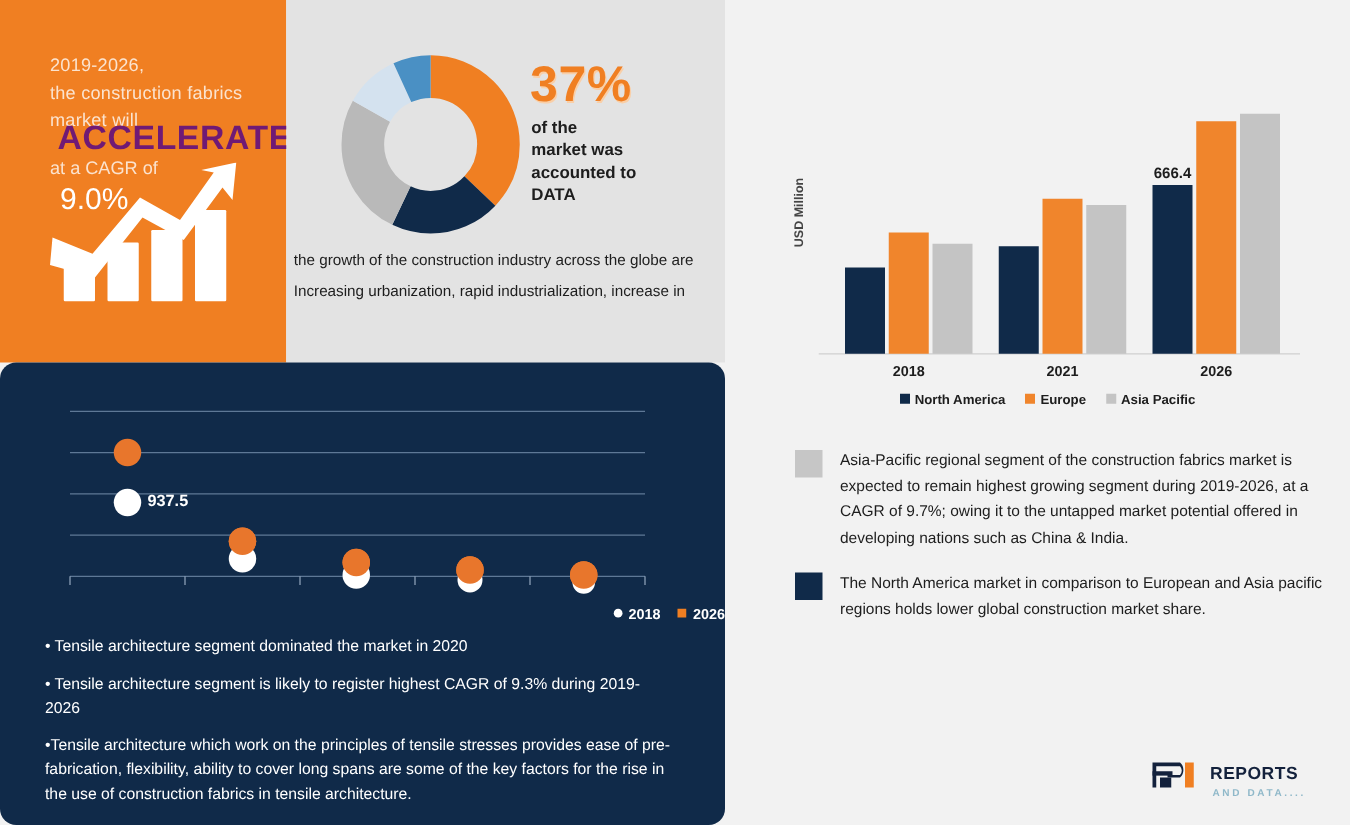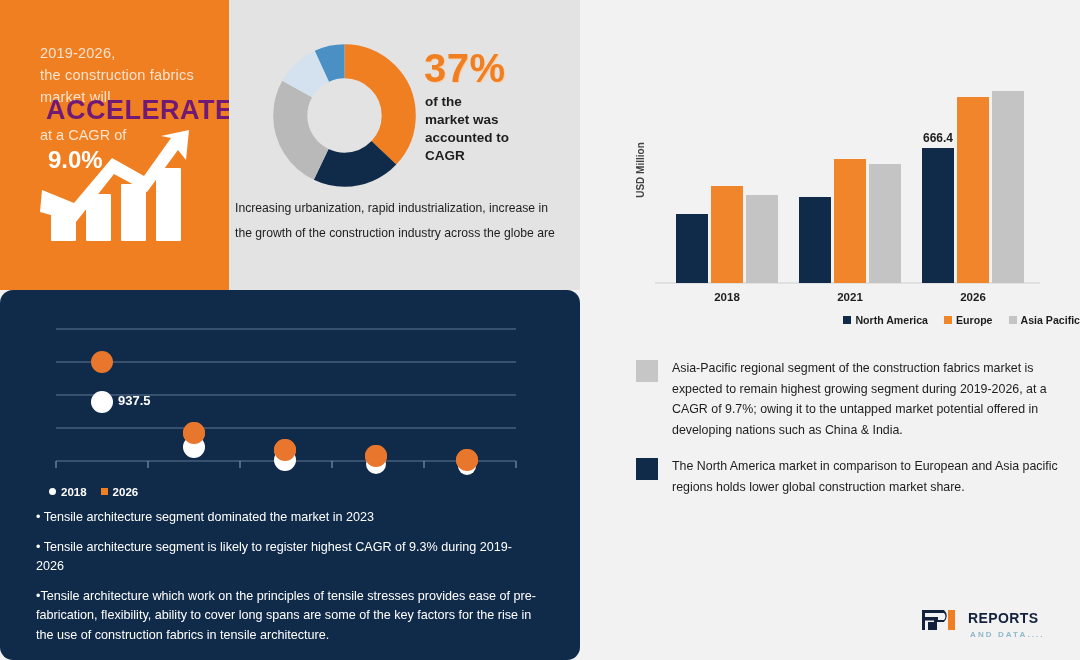--- a/index.html
+++ b/index.html
@@ -29,21 +29,21 @@
     position: absolute; left: 46px; top: 95px;
     color: #701a75; font-size: 27px; font-weight: bold;
     letter-spacing: .5px;
   }
   #orange-panel .cagr-of {
     position: absolute; left: 40px; top: 127px;
     color: #fbe3cf; font-size: 14.5px;
   }
   #orange-panel .cagr-val {
     position: absolute; left: 48px; top: 146px;
-    color: #ffffff; font-size: 24px; font-weight: bold;
+    color: #ffffff; font-size: 24px; font-weight: normal;
   }
   #growth-icon { position: absolute; left: 34px; top: 130px; }
 
   
   #donut-panel {
     position: absolute; left: 229px; top: 0; width: 351px; height: 290px;
     background: #e3e3e3;
   }
   #donut-wrap { position: absolute; left: 38px; top: 38px; }
   #pct-big {
@@ -63,42 +63,42 @@
 
   
   #navy-panel {
     position: absolute; left: 0; top: 290px; width: 580px; height: 370px;
     background: #102a49;
     border-radius: 13px;
   }
   #dotplot { position: absolute; left: 0; top: 0; width: 580px; height: 210px; }
   #dp-legend {
     position: absolute; top: 196px; left: 0; width: 580px;
-    text-align: left; color: #ffffff; font-size: 11.5px; font-weight: bold; padding-left: 35px;
+    text-align: right; color: #ffffff; font-size: 11.5px; font-weight: bold;
   }
   #dp-legend .sw { display: inline-block; width: 7px; height: 7px; margin: 0 5px 0 14px; vertical-align: 1px; }
   #dp-legend .sw.c2018 { background: #ffffff; border-radius: 50%; }
   #dp-legend .sw.c2026 { background: #f07f22; }
   #bullets {
     position: absolute; left: 36px; top: 218px; width: 500px;
     color: #ffffff; font-size: 12.6px; line-height: 19.5px;
   }
   #bullets p { margin-bottom: 10px; }
 
   
   #bar-panel { position: absolute; left: 580px; top: 0; width: 500px; height: 345px; background: #f2f2f2; }
   #ylabel {
     position: absolute; left: 640px; top: 170px;
     transform: translate(-50%, -50%) rotate(-90deg);
     color: #444; font-size: 10px; font-weight: bold; white-space: nowrap;
   }
   #bar-svg { position: absolute; left: 580px; top: 0; }
   #bar-legend {
     position: absolute; left: 580px; top: 314px; width: 500px;
-    text-align: right; color: #1d1d1d; font-size: 10.6px; font-weight: bold;
+    text-align: center; color: #1d1d1d; font-size: 10.6px; font-weight: bold;
   }
   #bar-legend .sw { display: inline-block; width: 8px; height: 8px; margin: 0 4px 0 16px; vertical-align: 0px; }
 
   
   #notes { position: absolute; left: 636px; top: 358px; width: 430px; }
   .note { position: relative; display: flex; margin-bottom: 16px; }
   .note .chip { width: 22px; height: 22px; flex: 0 0 22px; margin-right: 14px; margin-top: 2px; }
   .note .txt { color: #1d1d1d; font-size: 12.4px; line-height: 20.5px; }
 
   
@@ -153,26 +153,26 @@
 
         <circle cx="50" cy="50" r="35" stroke="#4a90c4" stroke-dasharray="15.39 204.52" stroke-dashoffset="-204.52"></circle>
       </g>
     </svg>
 
     <div id="pct-big">37%</div>
     <div id="pct-sub">
       <span>of the</span><br>
       <span>market was</span><br>
       <span>accounted to</span><br>
-      <span>CAGR</span>
+      <span>DATA</span>
     </div>
 
     <div id="donut-note">
+      <span>the growth of the construction industry across the globe  are</span>
       <span>Increasing urbanization, rapid industrialization, increase in</span>
-      <span>the growth of the construction industry across the globe  are</span>
     </div>
   </div>
 
   <div id="navy-panel">
 
     <svg id="dotplot" viewBox="0 0 580 210">
       <g stroke="#5e7896" stroke-width="1">
         <line x1="56" y1="39" x2="516" y2="39"></line>
         <line x1="56" y1="72" x2="516" y2="72"></line>
         <line x1="56" y1="105" x2="516" y2="105"></line>
@@ -206,21 +206,21 @@
       <circle cx="467" cy="170" r="11" fill="#e8762c"></circle>
     </svg>
 
     <div style="position:absolute; left:118px; top:103px; color:#ffffff; font-size:13px; font-weight:bold;">937.5</div>
 
     <div id="dp-legend">
       <span class="sw c2018"></span><span>2018</span><span class="sw c2026"></span><span>2026</span>
     </div>
 
     <div id="bullets">
-      <p>• Tensile architecture segment dominated the market in 2023</p>
+      <p>• Tensile architecture segment dominated the market in 2020</p>
       <p>• Tensile architecture  segment is likely to register highest CAGR of 9.3% during 2019-2026</p>
       <p>•Tensile architecture which work on the principles of tensile stresses provides ease of pre-fabrication, flexibility, ability to cover long spans are some of the key factors for the  rise in the use of construction fabrics in tensile architecture.</p>
     </div>
   </div>
 
   <div id="bar-panel"></div>
 
   <div id="ylabel">USD Million</div>
 
   <svg id="bar-svg" width="500" height="320" viewBox="0 0 500 320">

